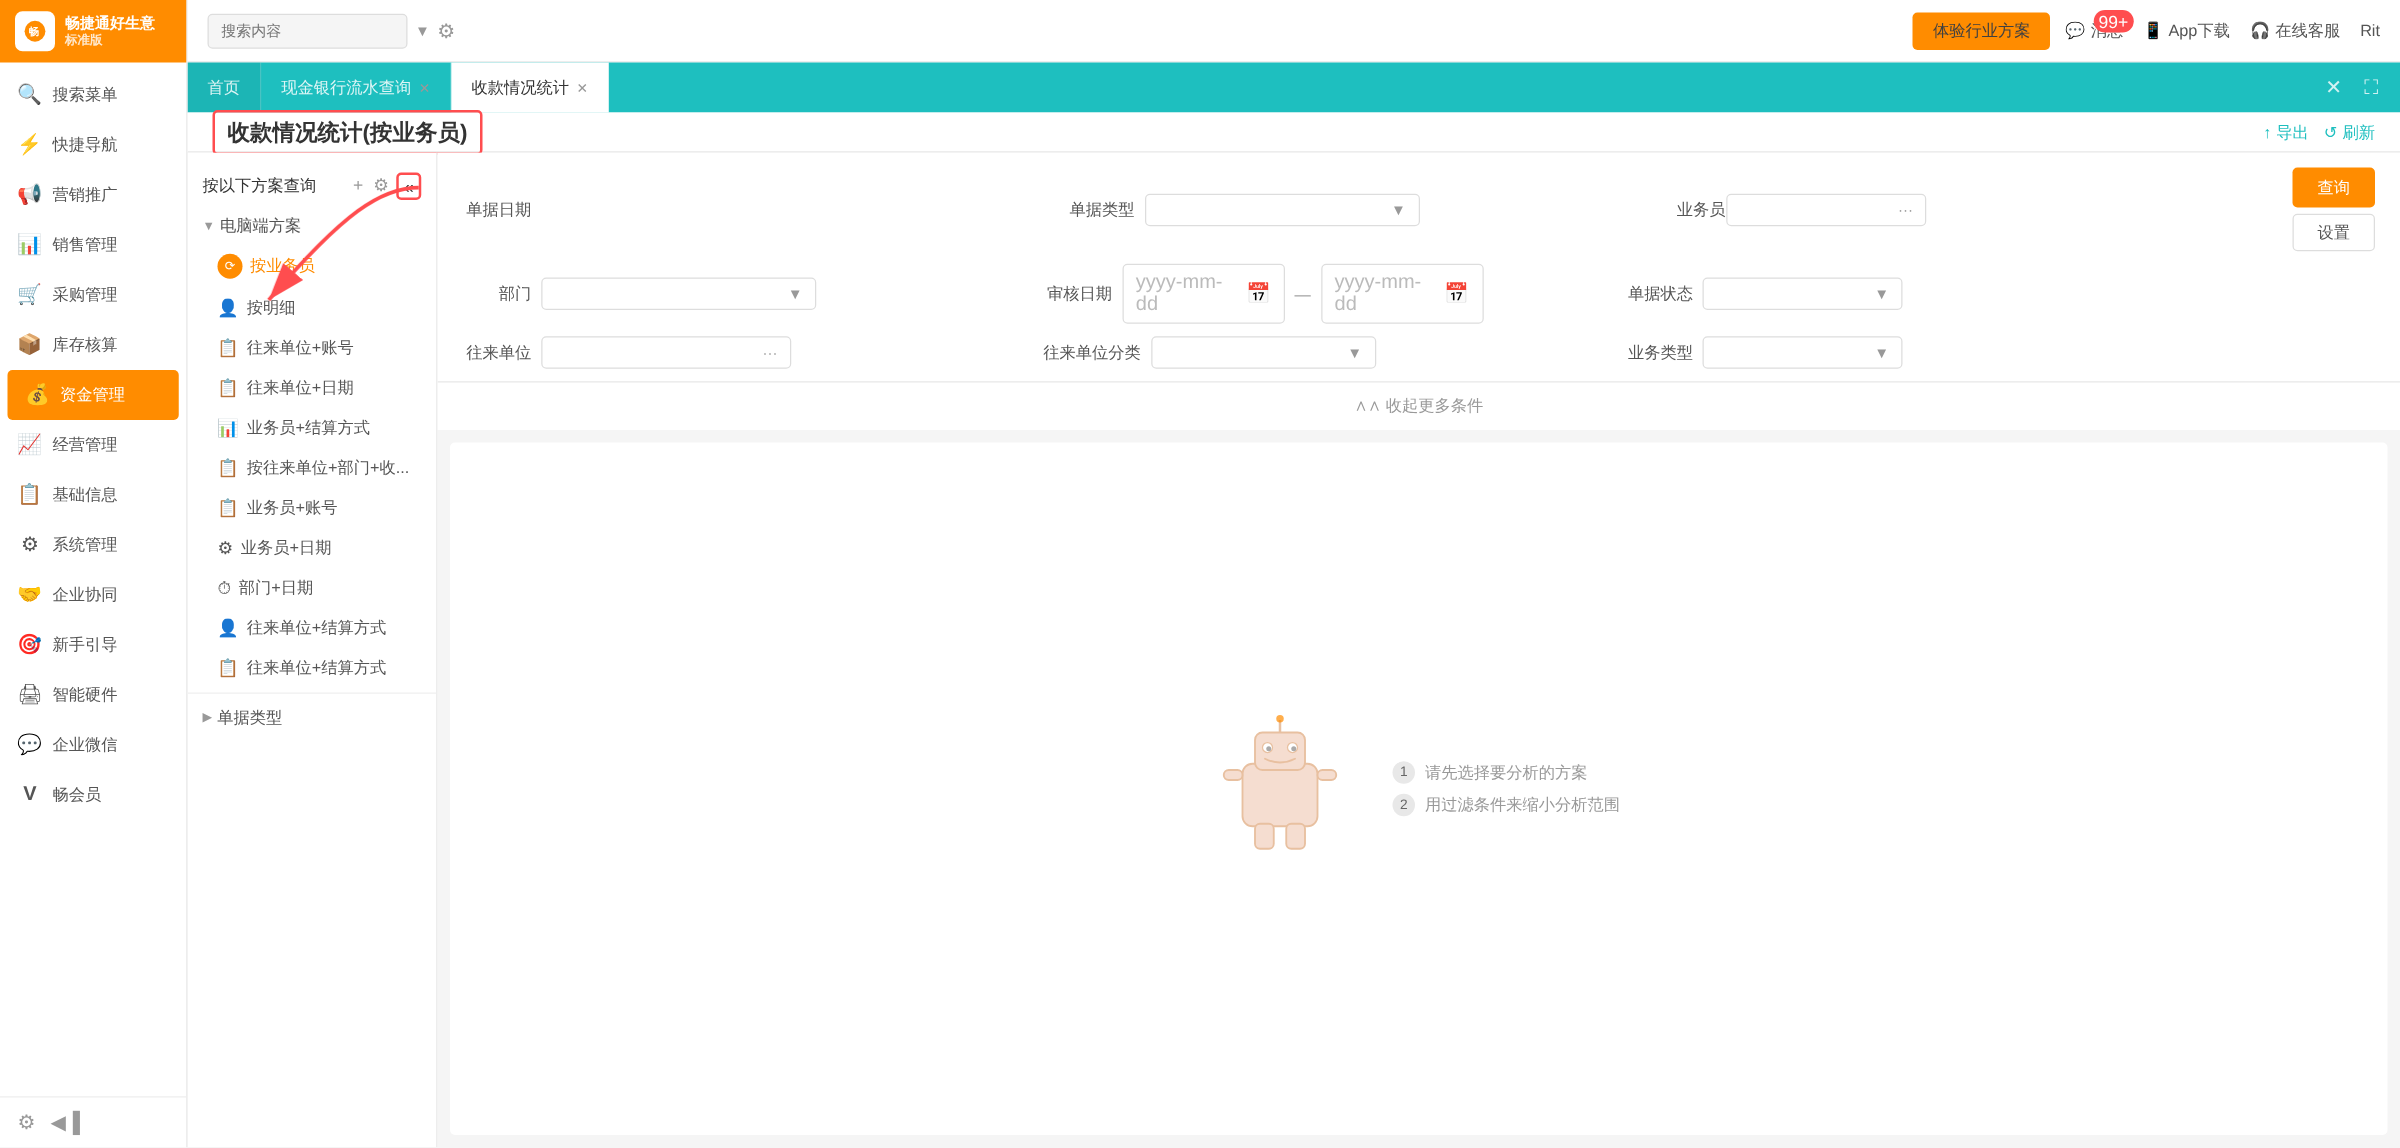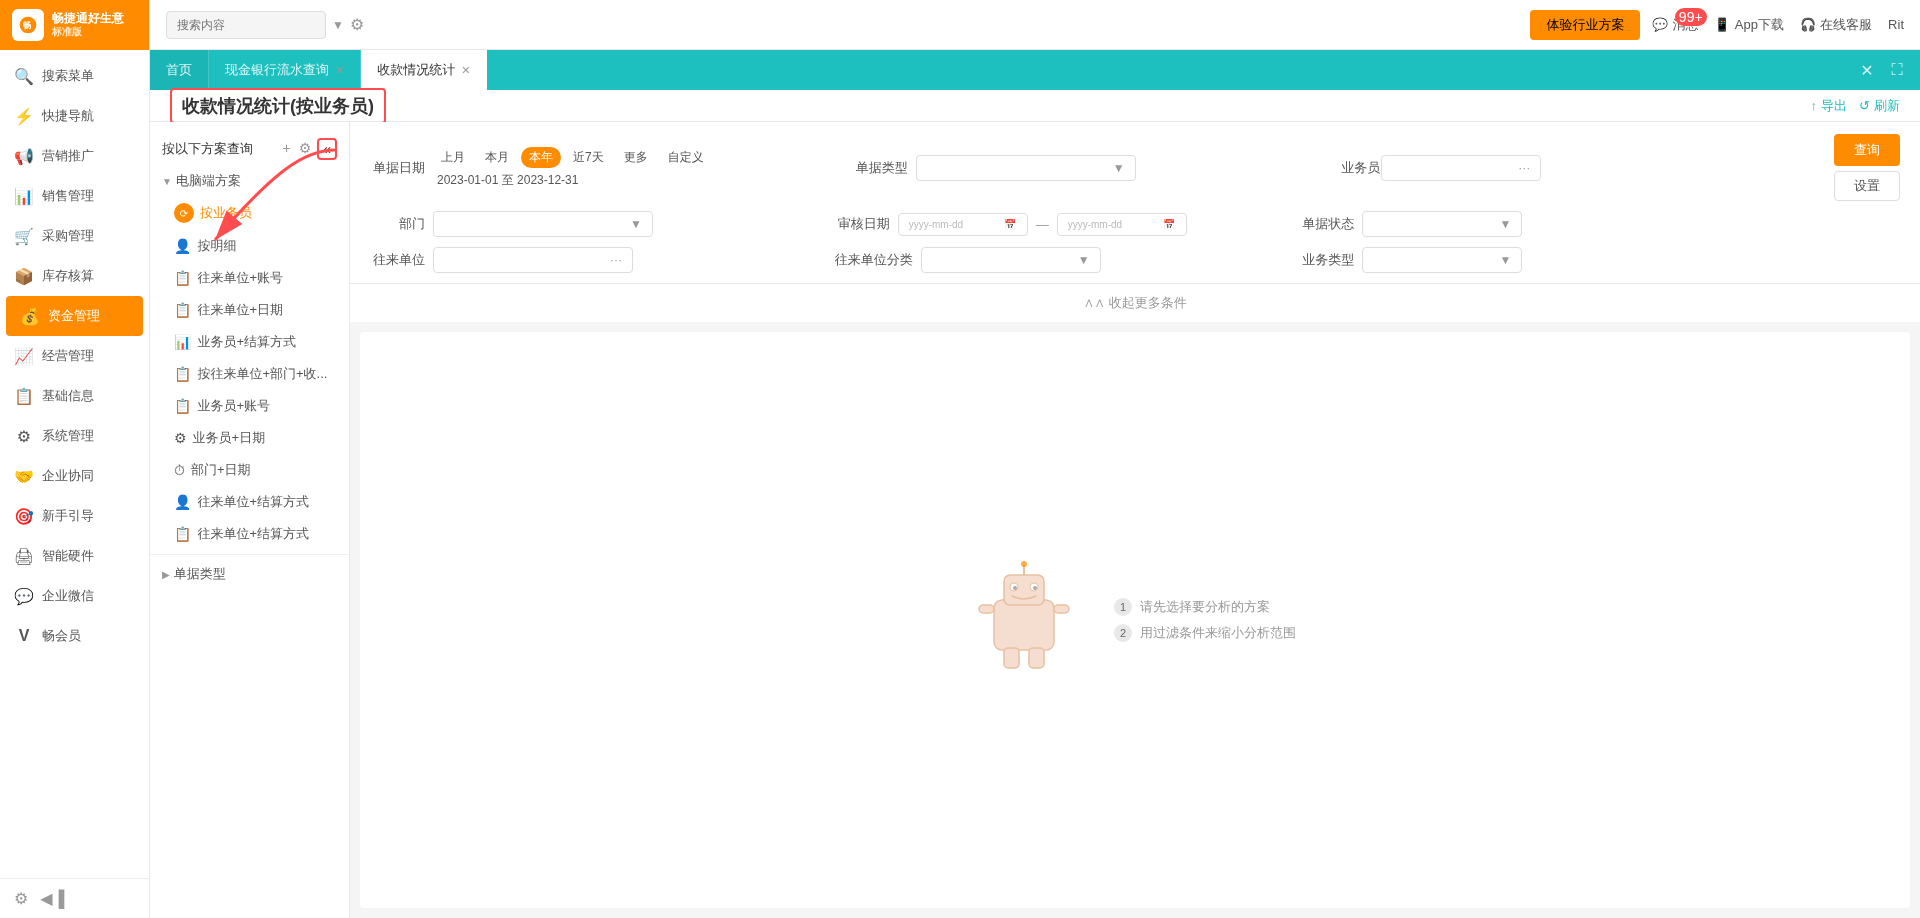--- a/index.html
+++ b/index.html
@@ -20,21 +20,21 @@
 
     
     .main { flex: 1; display: flex; flex-direction: column; overflow: hidden; }
 
     
     .topbar { height: 50px; background: #fff; border-bottom: 1px solid #e8e8e8; display: flex; align-items: center; padding: 0 16px; gap: 12px; }
     .topbar-breadcrumb { display: flex; align-items: center; gap: 6px; flex: 1; }
     .topbar-input { height: 28px; border: 1px solid #ddd; border-radius: 4px; padding: 0 10px; font-size: 12px; width: 160px; color: #999; }
     .topbar-arrow { color: #999; font-size: 12px; cursor: pointer; }
     .topbar-gear { color: #999; font-size: 16px; cursor: pointer; }
-    .topbar-try-btn { background: #ff8c00; color: #000000; border: none; border-radius: 4px; padding: 6px 16px; font-size: 13px; cursor: pointer; }
+    .topbar-try-btn { background: #ff8c00; color: #404040; border: none; border-radius: 4px; padding: 6px 16px; font-size: 13px; cursor: pointer; }
     .topbar-right { display: flex; align-items: center; gap: 16px; margin-left: auto; }
     .topbar-msg { display: flex; align-items: center; gap: 4px; color: #555; font-size: 13px; cursor: pointer; position: relative; }
     .badge { background: #ff4d4f; color: #fff; font-size: 14px; padding: 1px 4px; border-radius: 10px; position: absolute; top: -8px; right: -8px; }
     .topbar-app { display: flex; align-items: center; gap: 4px; color: #555; font-size: 13px; cursor: pointer; }
     .topbar-service { display: flex; align-items: center; gap: 4px; color: #555; font-size: 13px; cursor: pointer; }
     .topbar-user { color: #555; font-size: 13px; }
 
     
     .tabbar { height: 40px; background: #1ebfbf; display: flex; align-items: center; padding: 0 0 0 0; }
     .tab { display: flex; align-items: center; padding: 0 16px; height: 40px; cursor: pointer; color: rgba(255,255,255,0.85); font-size: 13px; gap: 6px; border-right: 1px solid rgba(255,255,255,0.2); }
@@ -68,21 +68,21 @@
     .lp-item.active .active-dot { width: 20px; height: 20px; background: #ff8c00; border-radius: 50%; display: flex; align-items: center; justify-content: center; color: #fff; font-size: 10px; }
 
     
     .right-panel { flex: 1; display: flex; flex-direction: column; overflow: hidden; background: #f5f5f5; }
     .filter-label { font-size: 13px; color: #555; white-space: nowrap; min-width: 60px; text-align: right; }
     .date-tabs { display: flex; gap: 4px; align-items: center; flex-wrap: wrap; }
     .date-tab { padding: 2px 8px; font-size: 12px; color: #555; cursor: pointer; border-radius: 3px; }
     .date-tab.active { background: #ff8c00; color: #fff; border-radius: 12px; }
     .filter-select { border: 1px solid #ddd; border-radius: 4px; padding: 5px 10px; font-size: 12px; color: #555; min-width: 160px; display: flex; align-items: center; justify-content: space-between; cursor: pointer; }
     .filter-select .arrow { color: #999; }
-    .date-input { border: 1px solid #ddd; border-radius: 4px; padding: 5px 10px; font-size: 10px; color: #bbb; width: 130px; display: flex; align-items: center; gap: 4px; }
+    .date-input { border: 1px solid #ddd; border-radius: 4px; padding: 5px 10px; font-size: 16px; color: #bbb; width: 130px; display: flex; align-items: center; gap: 4px; }
     .filter-separator { color: #999; }
     .btn-query { background: #ff8c00; color: #fff; border: none; border-radius: 4px; padding: 7px 20px; font-size: 13px; cursor: pointer; }
     .btn-setting { background: #fff; color: #555; border: 1px solid #ddd; border-radius: 4px; padding: 5px 16px; font-size: 13px; cursor: pointer; }
     .collapse-bar { text-align: center; padding: 10px; color: #999; font-size: 13px; cursor: pointer; border-top: 1px solid #e8e8e8; }
 
     
     .empty-state { flex: 1; display: flex; flex-direction: column; align-items: center; justify-content: center; gap: 20px; background: #fff; margin: 10px; border-radius: 4px; }
     .empty-hints { display: flex; flex-direction: column; gap: 8px; }
     .empty-hint { display: flex; align-items: center; gap: 8px; color: #999; font-size: 13px; }
     .hint-num { width: 18px; height: 18px; background: #e8e8e8; border-radius: 50%; display: flex; align-items: center; justify-content: center; font-size: 11px; color: #666; flex-shrink: 0; }
@@ -315,29 +315,20 @@
     </div>
 
     <div class="right-panel">
 
       <div class="filter-section">
         <div style="padding: 12px 20px 0 20px;">
 
           <div style="display:flex; align-items:center; gap:0; margin-bottom:10px;">
             <div style="display:flex; align-items:center; gap:8px; flex:1;">
               <span class="filter-label" style="min-width:55px;text-align:right;">单据日期</span>
-              <div class="date-tabs">
-                <span class="date-tab">上月</span>
-                <span class="date-tab">本月</span>
-                <span class="date-tab active">本年</span>
-                <span class="date-tab">近7天</span>
-                <span class="date-tab">更多</span>
-                <span class="date-tab">自定义</span>
-                <span style="font-size:12px;color:#555;margin-left:4px;">2023-01-01 至 2023-12-31</span>
-              </div>
             </div>
             <div style="display:flex; align-items:center; gap:8px; flex:1;">
               <span class="filter-label" style="min-width:55px;text-align:right;">单据类型</span>
               <div class="filter-select" style="flex:1; max-width:220px;">
                 <span></span>
                 <span class="arrow">▼</span>
               </div>
             </div>
             <div style="display:flex; align-items:center; gap:1px; flex:1;">
               <span class="filter-label" style="min-width:45px;text-align:right;">业务员</span>

